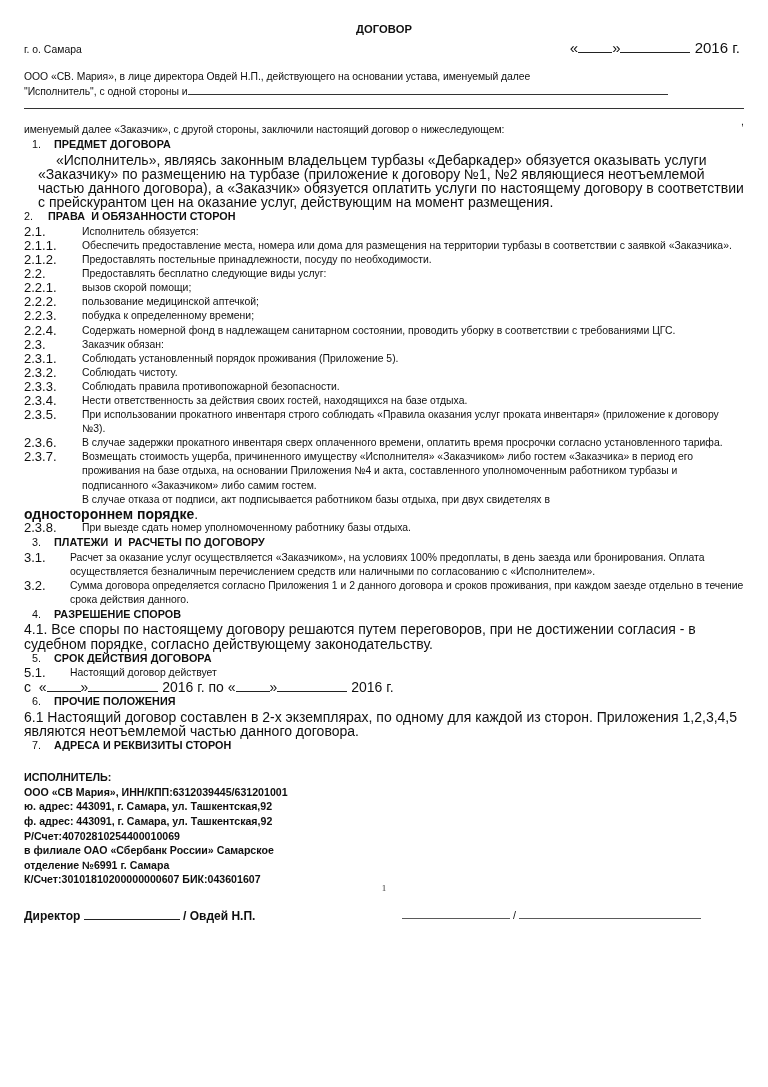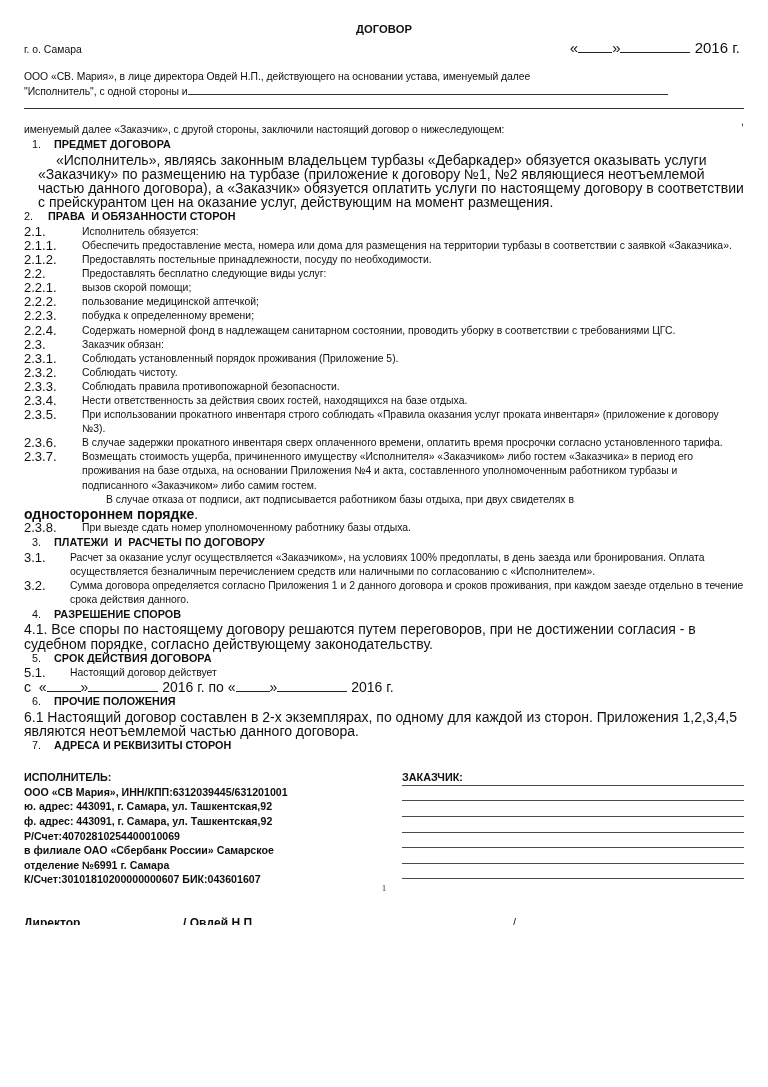--- a/index.html
+++ b/index.html
@@ -114,21 +114,21 @@
     font-size: 13px;
     line-height: 14.1px;
   }
   .clause .num.narrow { flex-basis: 46px; width: 46px; }
   .clause .body {
     flex: 1 1 auto;
     font-size: 10.4px;
     line-height: 14.1px;
   }
   .indent-para {
-    margin-left: 82px;
+    margin-left: 58px;
     font-size: 10.4px;
     line-height: 14.1px;
   }
   .para {
     font-size: 14px;
     line-height: 14.1px;
   }
   .para-indent { text-indent: 18px; }
 
   .p1-body { margin-left: 14px; }
@@ -329,30 +329,20 @@
     <div class="req-left">
       <div class="req-head">ИСПОЛНИТЕЛЬ:</div>
       <div class="req-line">ООО «СВ Мария», ИНН/КПП:6312039445/631201001</div>
       <div class="req-line">ю. адрес: 443091, г. Самара, ул. Ташкентская,92</div>
       <div class="req-line">ф. адрес: 443091, г. Самара, ул. Ташкентская,92</div>
       <div class="req-line">Р/Счет:40702810254400010069</div>
       <div class="req-line">в филиале ОАО «Сбербанк России» Самарское</div>
       <div class="req-line">отделение №6991 г. Самара</div>
       <div class="req-line">К/Счет:30101810200000000607 БИК:043601607</div>
     </div>
-    <div class="req-right">
-      <div class="req-head">ЗАКАЗЧИК:</div>
-      <div class="rule"></div>
-      <div class="rule"></div>
-      <div class="rule"></div>
-      <div class="rule"></div>
-      <div class="rule"></div>
-      <div class="rule"></div>
-      <div class="rule"></div>
-    </div>
   </div>
 
   <div class="sign-wrap">
     <div class="sign-left"><span>Директор</span> <span class="sig-blank"></span> <span>/ Овдей Н.П.</span></div>
     <div class="sign-right"><span class="sig-blank-lg"></span> <span>/</span> <span class="sig-blank-xl"></span></div>
   </div>
 
   <div class="page-num">1</div>
 
 </div>

